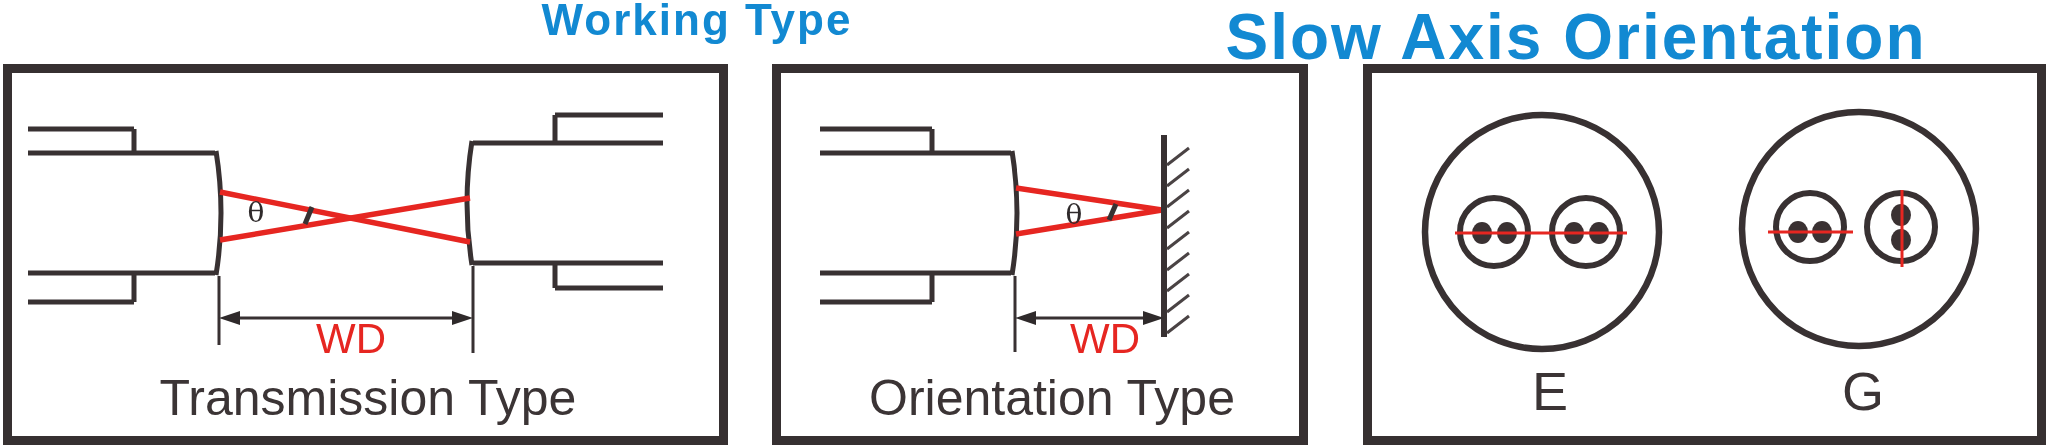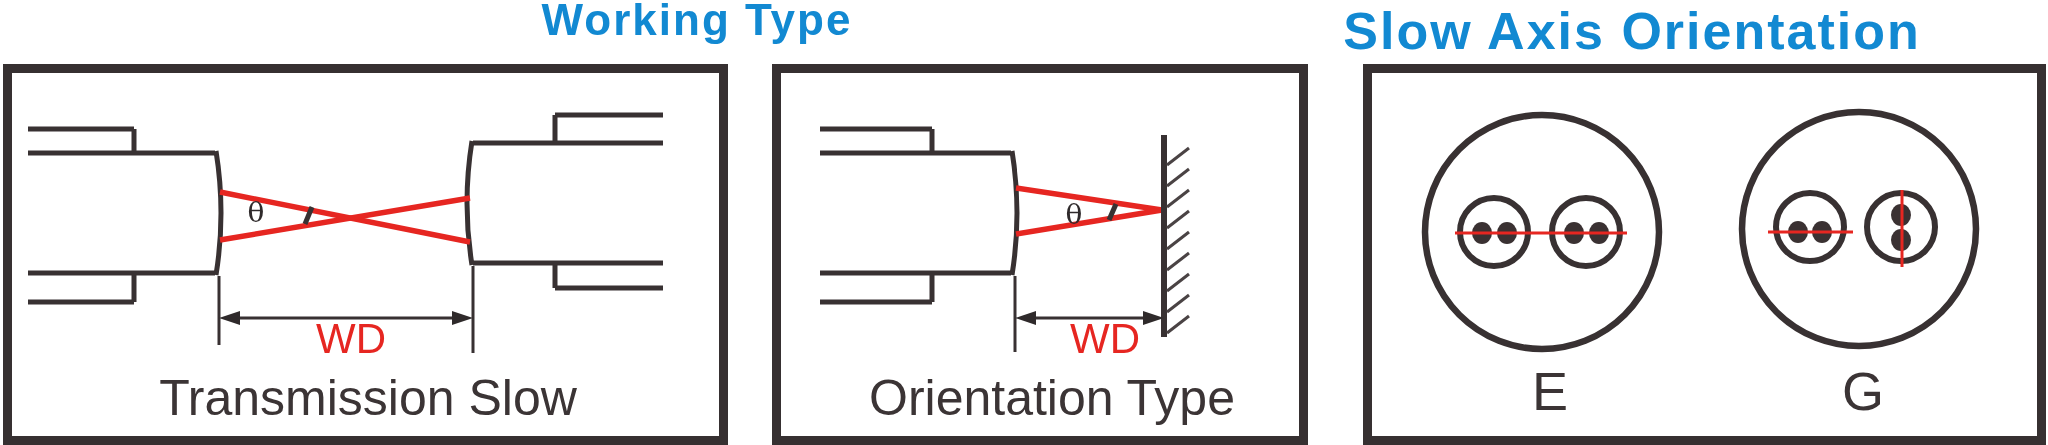--- a/index.html
+++ b/index.html
@@ -30,21 +30,21 @@
     line-height:1;
     white-space:nowrap;
     color:#3b3435;
   }
   .title{
     font-weight:bold;
     color:#1289d2;
     letter-spacing:2px;
   }
   .title-working{left:697px;top:-2px;font-size:44px;}
-  .title-slow{left:1632px;top:5px;font-size:52px;}
+  .title-slow{left:1576px;top:5px;font-size:64px;}
   .caption{font-size:50px;}
   .caption-transmission{left:368px;top:373px;}
   .caption-reflection{left:1052px;top:373px;}
   .theta{
     font-family:"DejaVu Serif",serif;
     font-size:28px;color:#2f2a2b;
   }
   .theta-transmission{left:256px;top:199px;}
   .theta-reflection{left:1074px;top:201px;}
   .wd{
@@ -157,21 +157,21 @@
         <ellipse cx="1901" cy="215" rx="10" ry="11"></ellipse>
         <ellipse cx="1901" cy="240" rx="10" ry="11"></ellipse>
       </g>
       <path class="red" stroke-width="3" d="M1768 232 H1853"></path>
       <path class="red" stroke-width="3" d="M1902 190 V267"></path>
     </g>
   </svg>
 
   <div class="lbl theta theta-transmission">θ</div>
   <div class="lbl wd wd-transmission">WD</div>
-  <div class="lbl caption caption-transmission">Transmission Slow</div>
+  <div class="lbl caption caption-transmission">Transmission Type</div>
 
   <div class="lbl theta theta-reflection">θ</div>
   <div class="lbl wd wd-reflection">WD</div>
   <div class="lbl caption caption-reflection">Orientation Type</div>
 
   <div class="lbl fiber-label fiber-label-e">E</div>
   <div class="lbl fiber-label fiber-label-g">G</div>
 
 </div>
 

